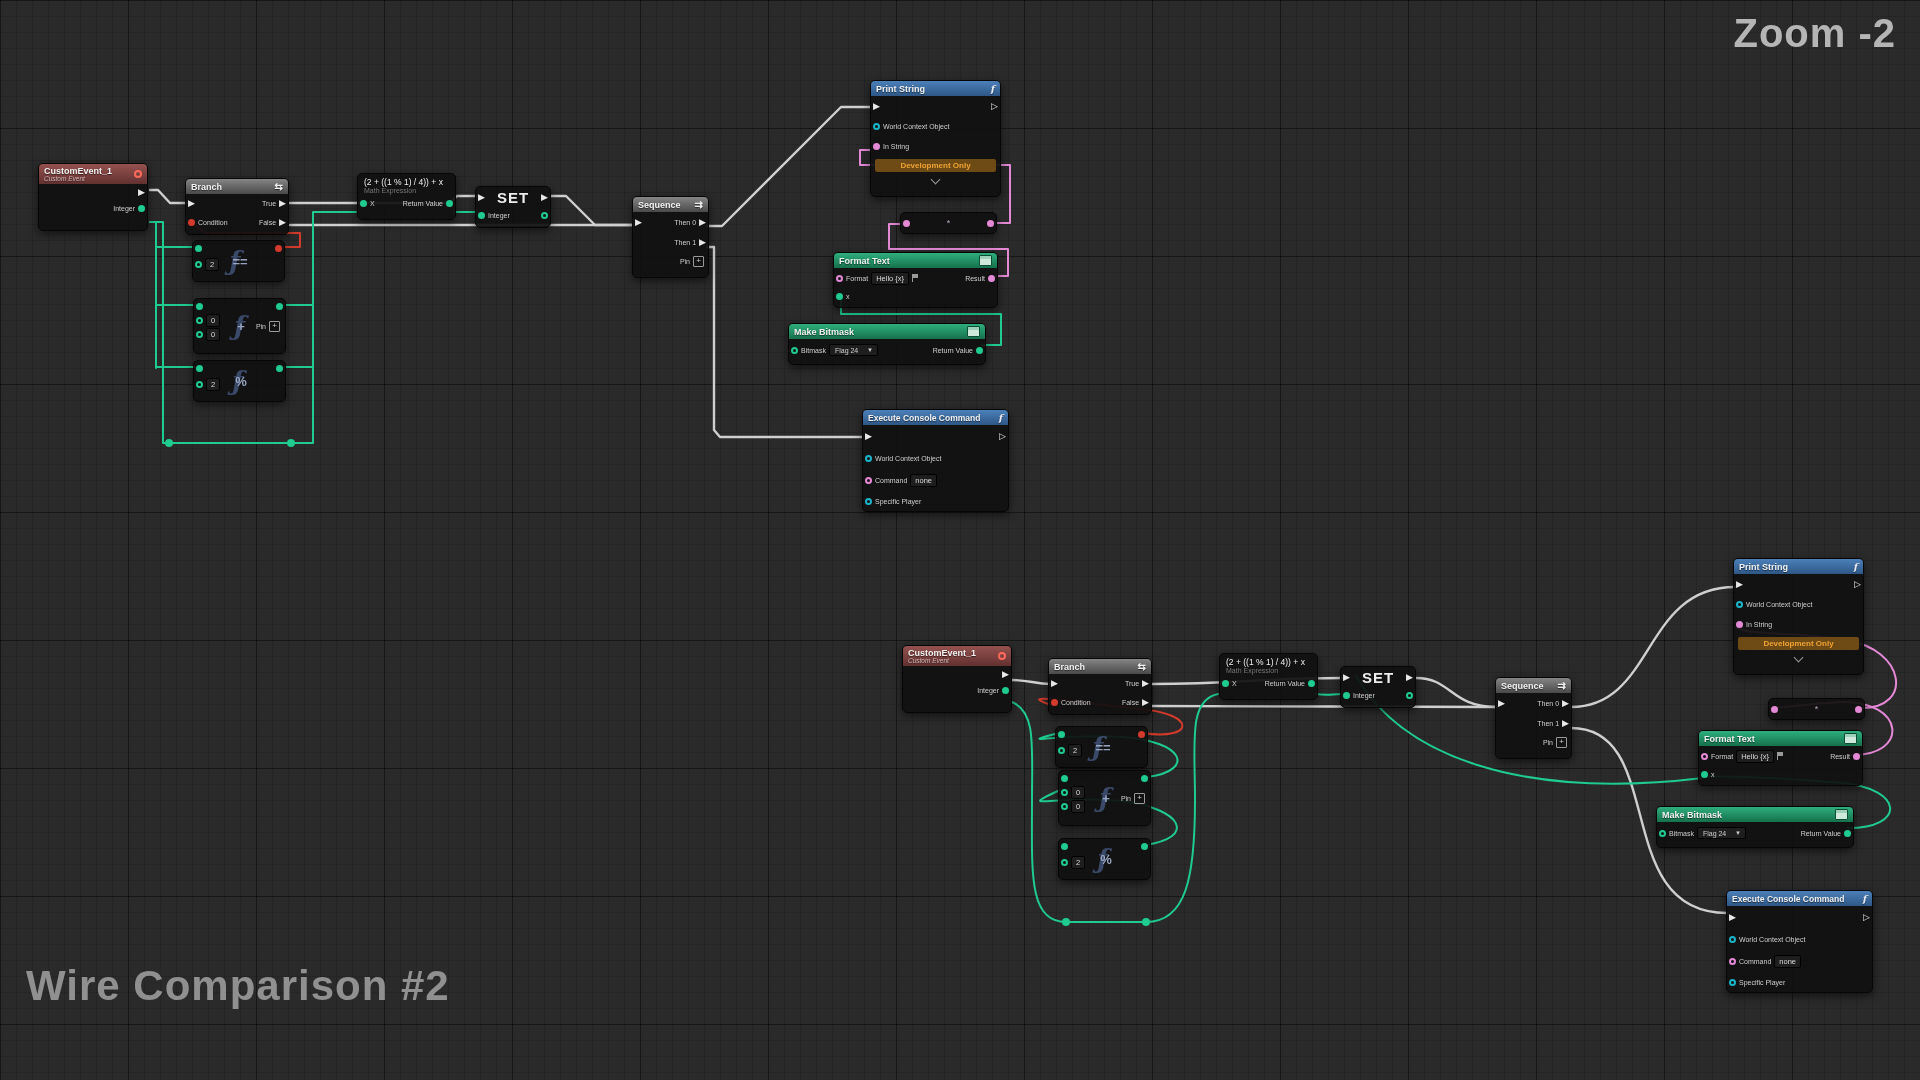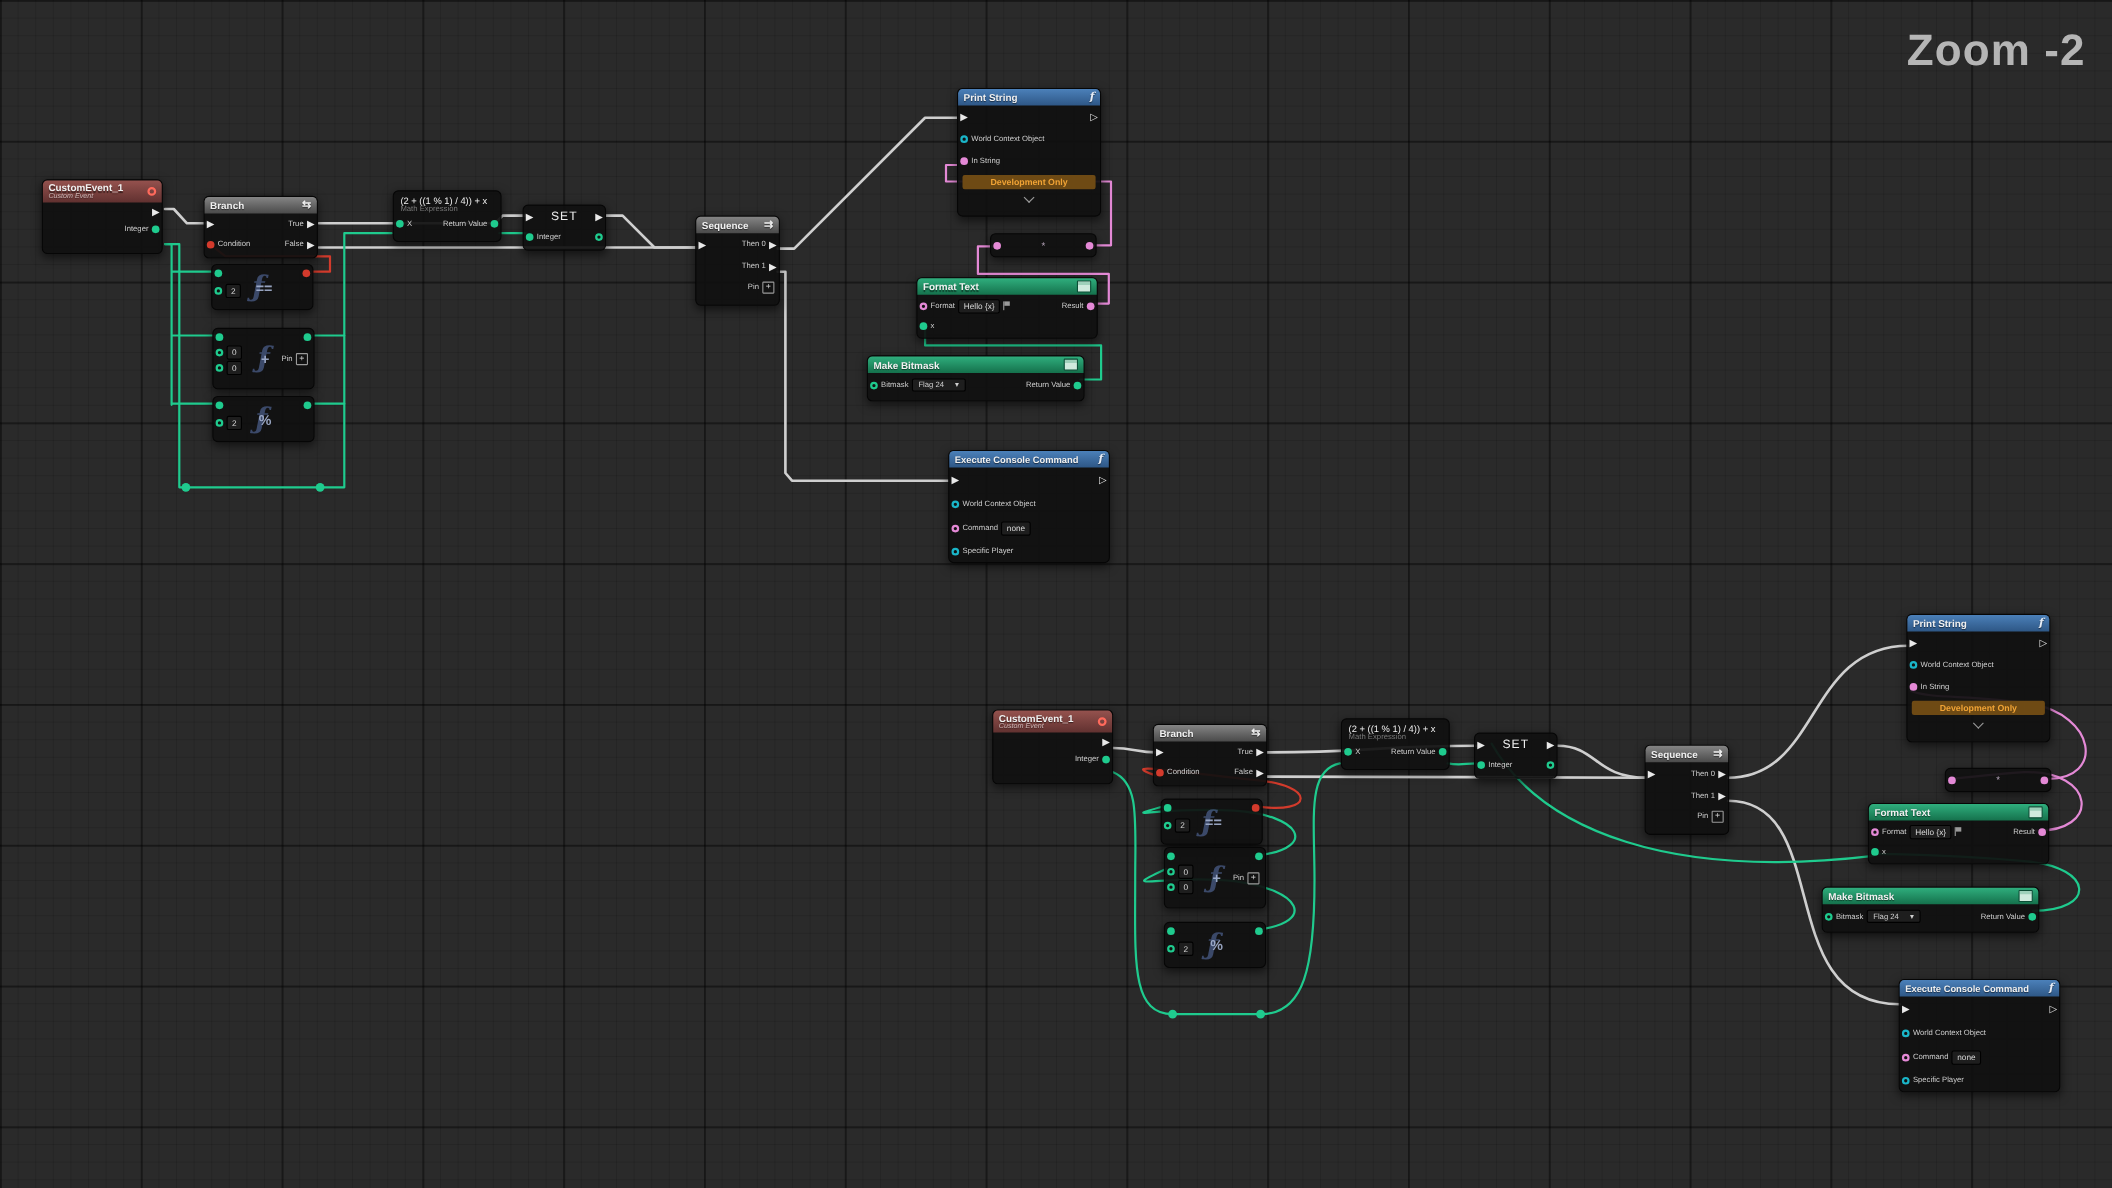--- a/index.html
+++ b/index.html
@@ -39,21 +39,21 @@
   .chev{width:6px;height:6px;border-right:1.5px solid #9a9a9a;border-bottom:1.5px solid #9a9a9a;transform:rotate(45deg)}
   .oval{width:8px;height:8px;border:2px solid #ff6a5c;border-radius:50%;box-sizing:border-box;flex:0 0 auto}
   .fic{font:italic bold 10px "DejaVu Serif",serif;color:#e7edf6}
   .pure{width:11px;height:9px;background:#cfeadd;border:1px solid #0c4e36;border-radius:1px;box-shadow:inset 0 3px 0 #9ed0ba;flex:0 0 auto}
   .seqic,.brice{font-size:10px;font-weight:bold;color:#ededed;line-height:1}
   .gf{position:absolute;inset:0;display:flex;align-items:center;justify-content:center;pointer-events:none}
   .gf .fch{font:italic bold 26px "DejaVu Serif",serif;color:rgba(92,118,176,.55);margin-right:-8px}
   .gf .op{font:bold 13px "Liberation Sans",sans-serif;color:rgba(165,178,210,.9)}
   .mtitle{font-size:8.5px;font-weight:normal;color:#efefef;padding:3px 6px 0;white-space:nowrap}
   .msub{font-size:7px;color:#787878;padding:0 6px 1px}
-  .setlab{font-size:11px;font-weight:normal;letter-spacing:1px;color:#ededed}
+  .setlab{font-size:15px;font-weight:bold;letter-spacing:1px;color:#ededed}
   .biglab{position:absolute;z-index:3;font-weight:bold;letter-spacing:1px}
   .star{font-size:9px;color:#b7a6bb;line-height:1}
   .flag{width:6px;height:8px;border-left:1px solid #9a9a9a;position:relative;flex:0 0 auto}
   .flag::after{content:"";position:absolute;left:0;top:0;width:5px;height:4px;background:#9a9a9a}
   .pinadd{position:absolute;right:5px;top:22px;display:flex;align-items:center;gap:3px;font-size:7px;color:#cfcfcf}
 </style>
 </head>
 <body>
 
 <div id="canvas">
@@ -591,15 +591,16 @@
         <span class="c h-pink lpin"></span>
         <span class="lab">Command</span>
         <span class="vbox">none</span>
       </div>
   <div class="row" style="height:20px">
         <span class="c h-cyan lpin"></span>
         <span class="lab">Specific Player</span>
       </div>
 </div>
 
-<div class="biglab" style="right:24px;top:24px;font-size:40px;color:#b5b5b5">Zoom -2</div>
+<div class="biglab" style="right:24px;top:11px;font-size:40px;color:#b5b5b5">Zoom -2</div>
+<div class="biglab" style="left:26px;top:962px;font-size:42px;color:#909090">Wire Comparison #2</div>
 
 </div>
 
 </body></html>

